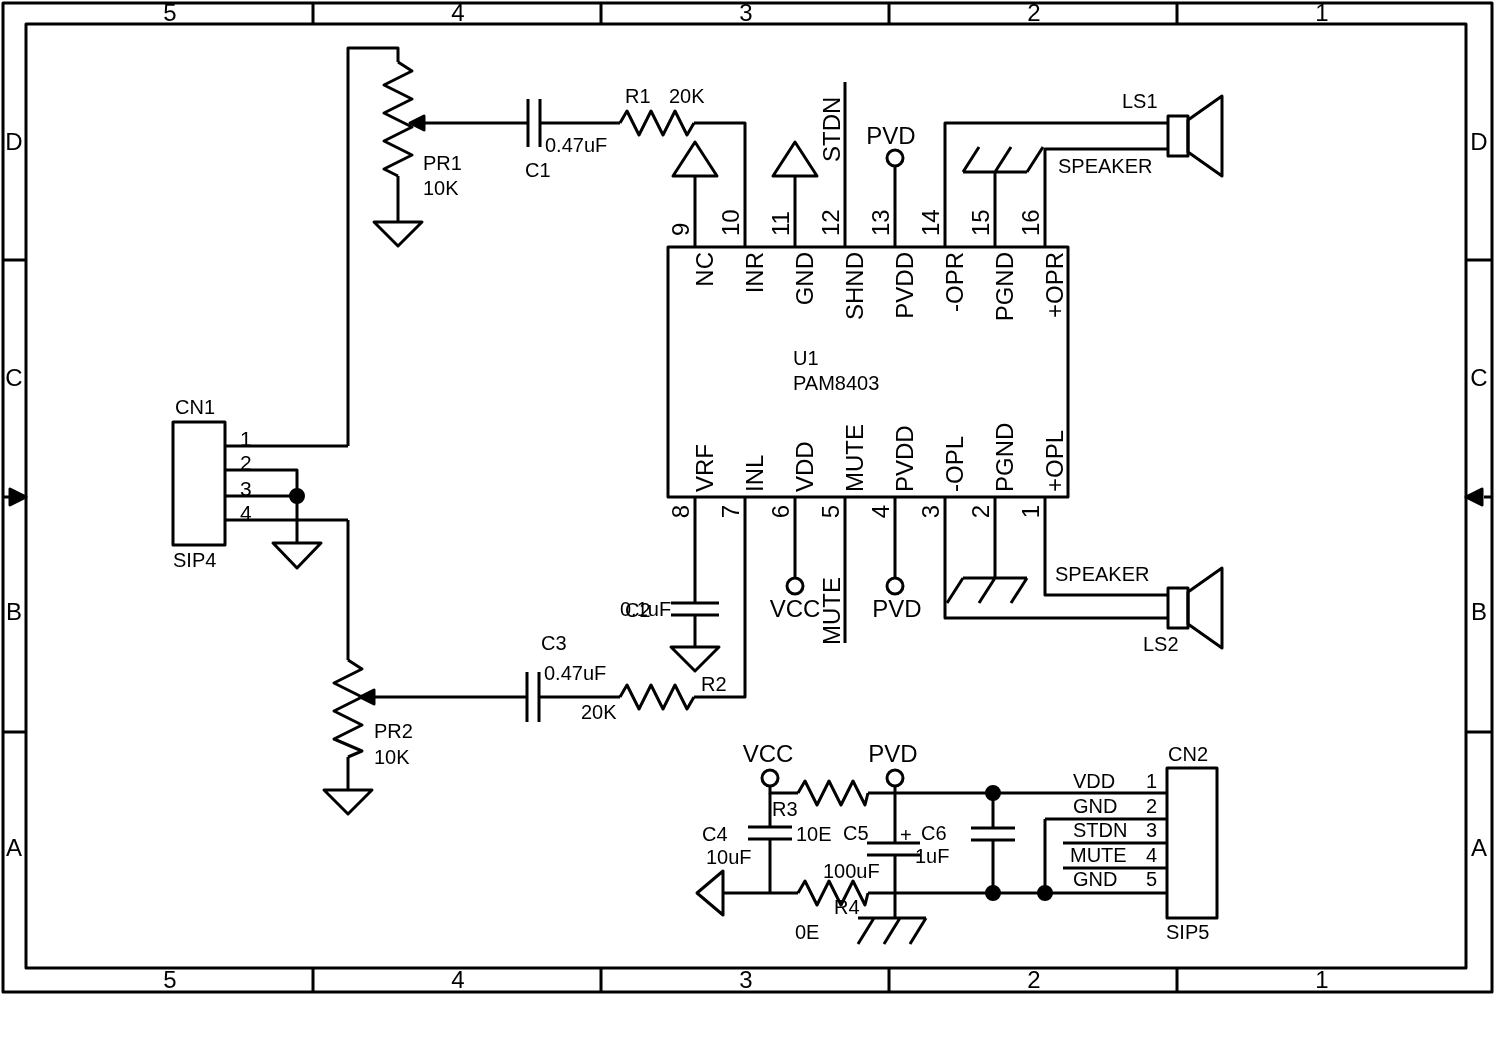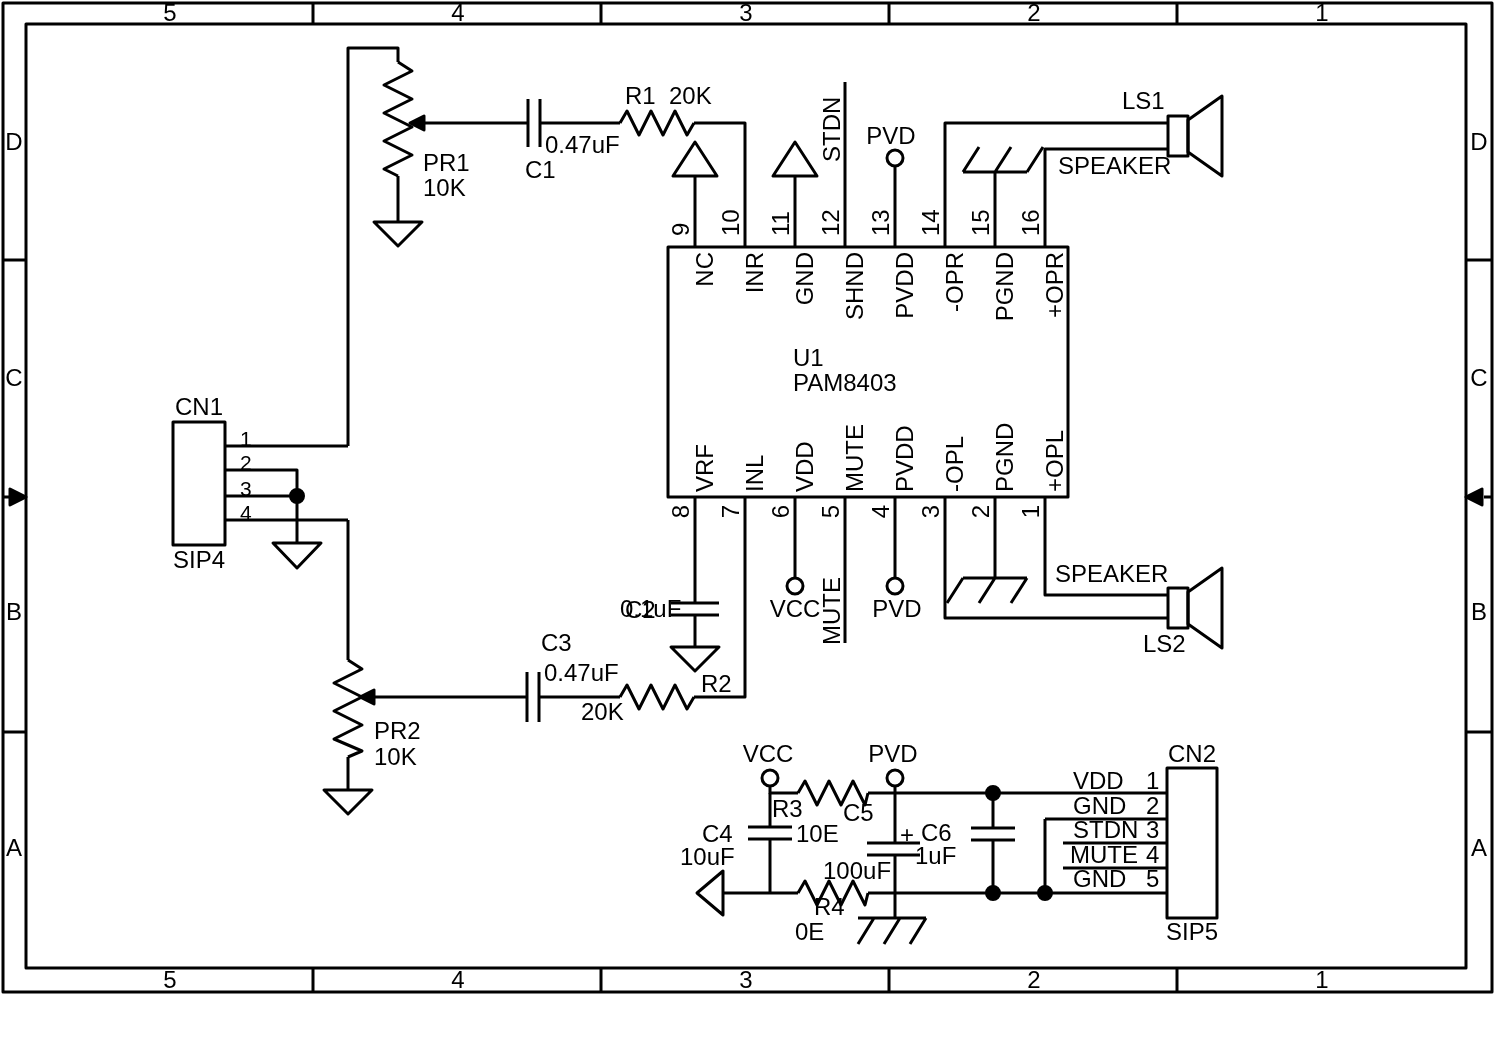--- a/index.html
+++ b/index.html
@@ -1,19 +1,19 @@
 <!DOCTYPE html>
 <html><head>
 <meta charset="utf-8">
 <style>
   html,body{margin:0;padding:0;background:#fff}
   #canvas{position:relative;width:1497px;height:1058px;background:#ffffff;
           font-family:"Liberation Sans",sans-serif;color:#000;overflow:hidden}
   svg{position:absolute;left:0;top:0}
-  .t{position:absolute;font-size:24px;line-height:24px;white-space:pre}
+  .t{position:absolute;font-size:20px;line-height:24px;white-space:pre}
   .tc{position:absolute;font-size:24px;line-height:24px;white-space:pre;
       transform:translate(-50%,-50%);text-align:center}
   .small{font-size:21px;line-height:21px}
   .v{position:absolute;width:120px;height:26px;line-height:26px;font-size:24px;
      transform:translate(-50%,-50%) rotate(-90deg);white-space:nowrap}
   .vl{text-align:left}
   .vr{text-align:right}
 </style>
 </head>
 <body>
@@ -169,27 +169,27 @@
   <div class="tc" style="left:893px;top:754px">PVD</div>
 
   <div class="t" style="left:1122px;top:89px">LS1</div>
   <div class="t" style="left:1058px;top:154px">SPEAKER</div>
   <div class="t" style="left:1055px;top:562px">SPEAKER</div>
   <div class="t" style="left:1143px;top:632px">LS2</div>
 
   <div class="t" style="left:772px;top:797px">R3</div>
   <div class="t" style="left:796px;top:822px">10E</div>
   <div class="t" style="left:702px;top:822px">C4</div>
-  <div class="t" style="left:680px;top:845px">10uF</div>
-  <div class="t" style="left:843px;top:801px">C5</div>
+  <div class="t" style="left:706px;top:845px">10uF</div>
+  <div class="t" style="left:843px;top:821px">C5</div>
   <div class="t" style="left:900px;top:823px">+</div>
   <div class="t" style="left:921px;top:821px">C6</div>
   <div class="t" style="left:915px;top:844px">1uF</div>
   <div class="t" style="left:823px;top:859px">100uF</div>
-  <div class="t" style="left:814px;top:895px">R4</div>
+  <div class="t" style="left:834px;top:895px">R4</div>
   <div class="t" style="left:795px;top:920px">0E</div>
 
   <div class="t" style="left:1168px;top:742px">CN2</div>
   <div class="t" style="left:1166px;top:920px">SIP5</div>
   <div class="t" style="left:1073px;top:769px">VDD</div>
   <div class="t" style="left:1146px;top:769px">1</div>
   <div class="t" style="left:1073px;top:794px">GND</div>
   <div class="t" style="left:1146px;top:794px">2</div>
   <div class="t" style="left:1073px;top:818px">STDN</div>
   <div class="t" style="left:1146px;top:818px">3</div>

